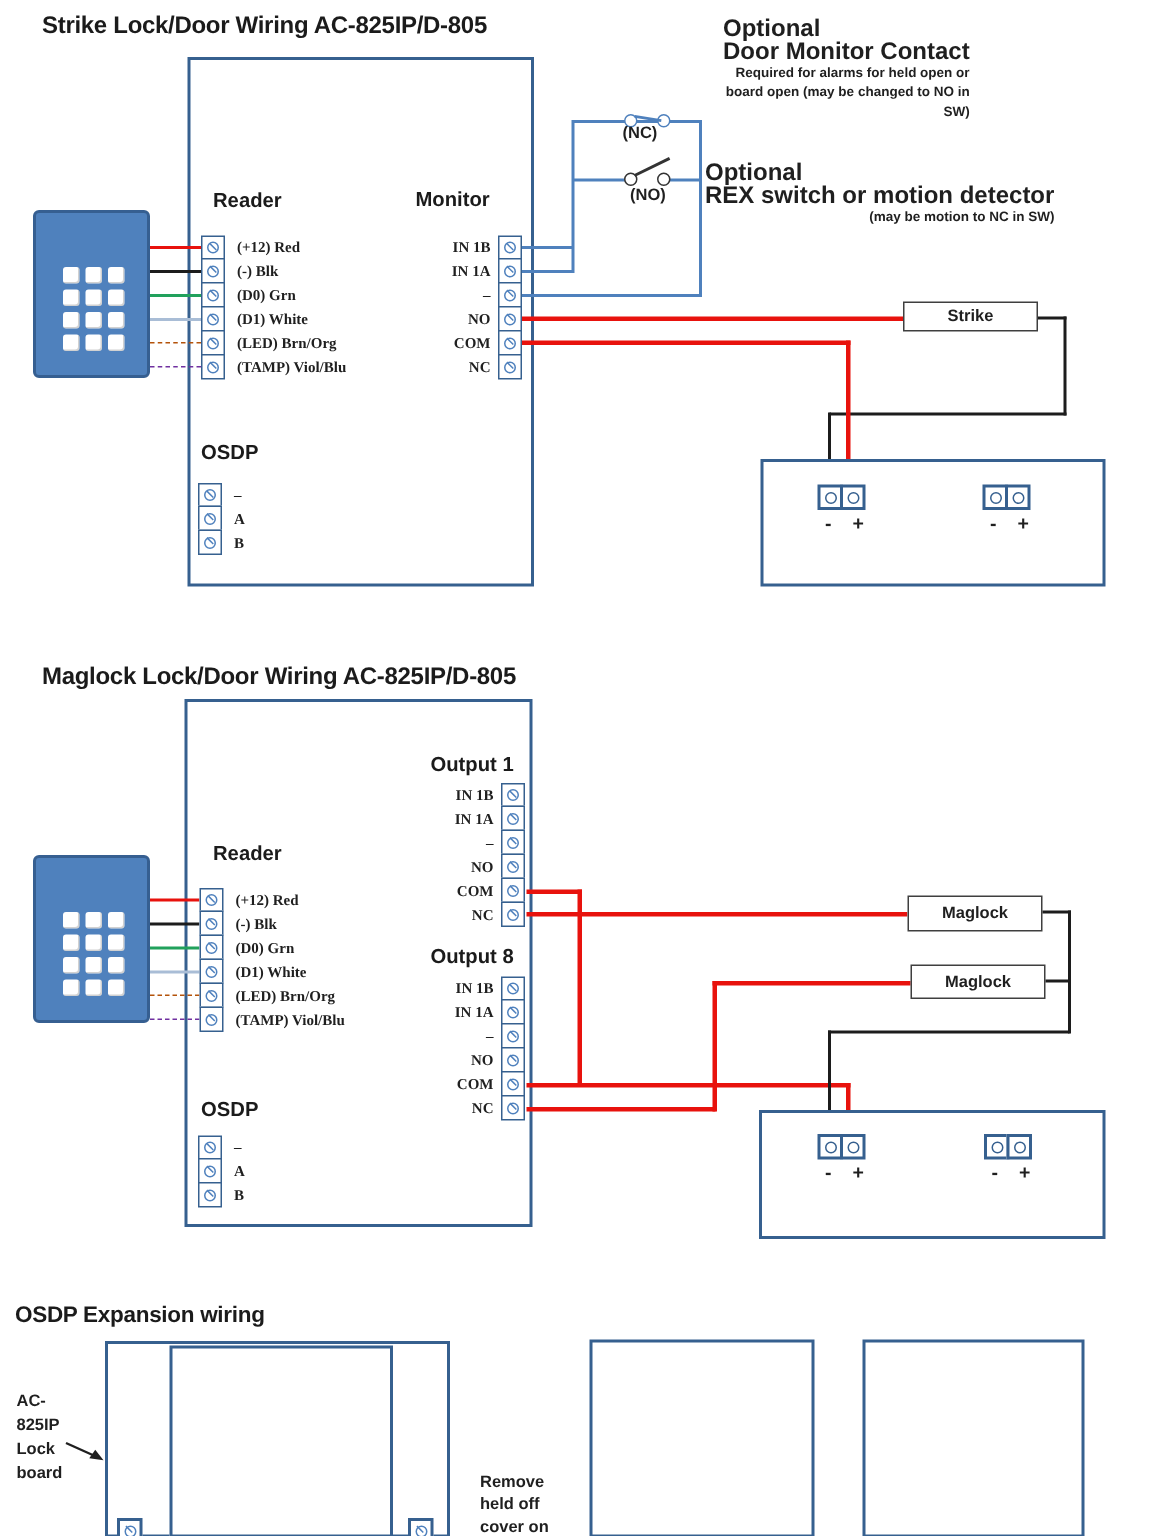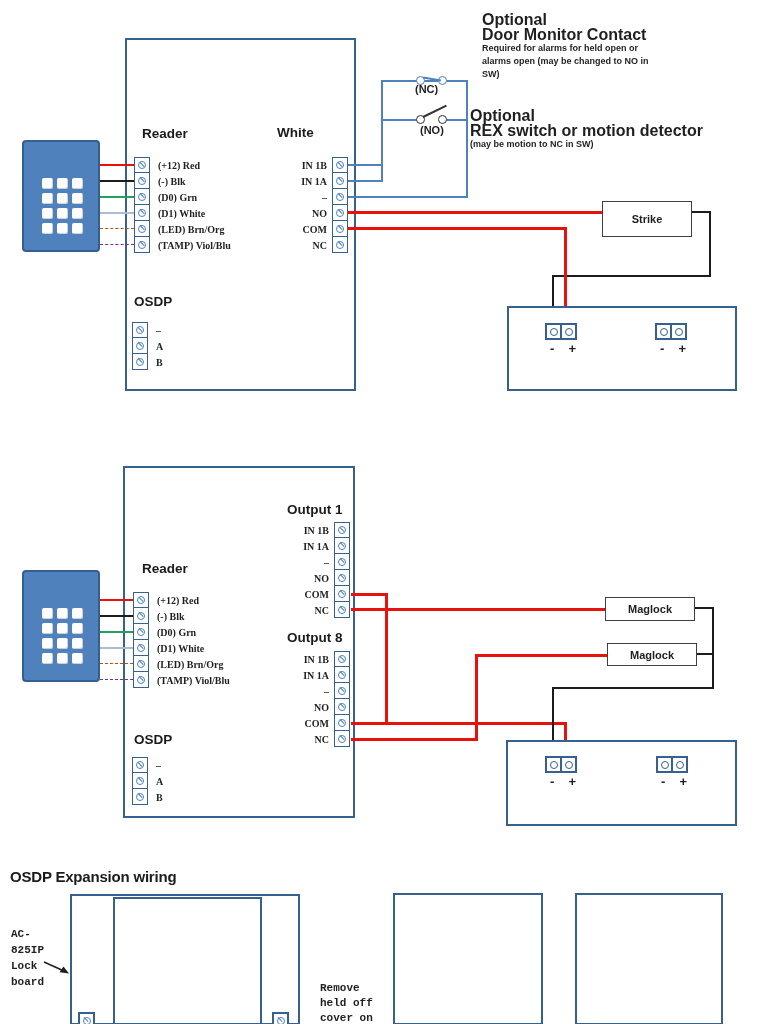--- a/index.html
+++ b/index.html
@@ -48,29 +48,30 @@
          display:flex;align-items:center;justify-content:center;flex:none;}
   .pcell + .pcell{margin-left:-2px;}
   .pcirc{width:8px;height:8px;border:1.6px solid #36608f;border-radius:50%;box-sizing:border-box;}
   .plabels{display:flex;justify-content:space-between;padding:1px 3px 0 5px;font-size:13px;font-weight:700;}
   
   .devbox{position:absolute;border:1.6px solid #3f3f3f;background:#fff;box-sizing:border-box;
           display:flex;align-items:center;justify-content:center;font-size:11px;font-weight:700;}
   
   .note{position:absolute;}
   .nbig{font-size:16px;font-weight:600;line-height:15px;white-space:nowrap;}
-  .nsmall{font-size:9px;font-weight:600;line-height:13px;white-space:nowrap;}
+  .nsmall{font-size:9px;font-weight:600;line-height:13px;white-space:nowrap;text-align:right;}
   .swlab{font-size:11px;font-weight:600;}
-  .d3lab{font-size:11px;font-weight:600;line-height:16px;font-family:Liberation Mono, monospace;}
+  .d3lab{font-size:11px;font-weight:600;line-height:16px;}
 </style>
 </head>
 <body>
 
 <div class="page">
 
+  <div class="t title" style="left:28px;top:9px;">Strike Lock/Door Wiring AC-825IP/D-805</div>
 
   <div class="board" style="left:125px;top:38px;width:231px;height:353px;"></div>
 
   <div class="keypad" style="left:22px;top:140px;">
     <div class="keys">
       <span class="key"></span>
         <span class="key"></span>
         <span class="key"></span>
       <span class="key"></span>
         <span class="key"></span>
@@ -124,21 +125,21 @@
         <span class="plabel">(LED) Brn/Org</span>
       </div>
     <div class="tr">
         <span class="cell">
           <span class="screw"></span>
         </span>
         <span class="plabel">(TAMP) Viol/Blu</span>
       </div>
   </div>
 
-  <div class="t seclab" style="left:277px;top:125px;">White</div>
+  <div class="t seclab" style="left:277px;top:125px;">Monitor</div>
   <div class="strip" style="left:275px;top:157px;">
     <div class="tr">
         <span class="plabel r">IN 1B</span>
         <span class="cell">
           <span class="screw"></span>
         </span>
       </div>
     <div class="tr">
         <span class="plabel r">IN 1A</span>
         <span class="cell">
@@ -209,32 +210,32 @@
 
   <span class="sc dark" style="left:416px;top:115px;"></span>
   <span class="sc dark" style="left:438px;top:115px;"></span>
   <span class="lever dark" style="left:423px;top:116px;width:26px;transform:rotate(-26deg);transform-origin:left center;"></span>
   <div class="t swlab" style="left:420px;top:124px;">(NO)</div>
 
   <div class="note" style="left:482px;top:12px;">
     <div class="nbig">Optional</div>
     <div class="nbig">Door Monitor Contact</div>
     <div class="nsmall">Required for alarms for held open or</div>
-    <div class="nsmall">alarms open (may be changed to NO in</div>
+    <div class="nsmall">board open (may be changed to NO in</div>
     <div class="nsmall">SW)</div>
   </div>
 
   <div class="note" style="left:470px;top:108px;">
     <div class="nbig">Optional</div>
     <div class="nbig">REX switch or motion detector</div>
     <div class="nsmall">(may be motion to NC in SW)</div>
   </div>
 
   <div class="h redw" style="left:348px;top:211px;width:254px;"></div>
-  <div class="devbox" style="left:602px;top:201px;width:90px;height:36px;justify-content:center;">
+  <div class="devbox" style="left:602px;top:201px;width:90px;height:20px;justify-content:center;">
     <span>Strike</span>
   </div>
   <div class="h blkw" style="left:692px;top:211px;width:19px;"></div>
   <div class="v blkw" style="left:709px;top:211px;height:66px;"></div>
   <div class="h blkw" style="left:553px;top:275px;width:158px;"></div>
   <div class="v blkw" style="left:552px;top:275px;height:56px;"></div>
   <div class="h redw" style="left:348px;top:227px;width:219px;"></div>
   <div class="v redw" style="left:564px;top:227px;height:104px;"></div>
 
   <div class="obox" style="left:507px;top:306px;width:230px;height:85px;"></div>
@@ -260,20 +261,21 @@
         <span class="pcell">
           <span class="pcirc"></span>
         </span>
       </div>
     <div class="plabels">
         <span>-</span>
         <span>+</span>
       </div>
   </div>
 
+  <div class="t title" style="left:28px;top:443px;">Maglock Lock/Door Wiring AC-825IP/D-805</div>
 
   <div class="board" style="left:123px;top:466px;width:232px;height:352px;"></div>
 
   <div class="keypad" style="left:22px;top:570px;">
     <div class="keys">
       <span class="key"></span>
         <span class="key"></span>
         <span class="key"></span>
       <span class="key"></span>
         <span class="key"></span>

